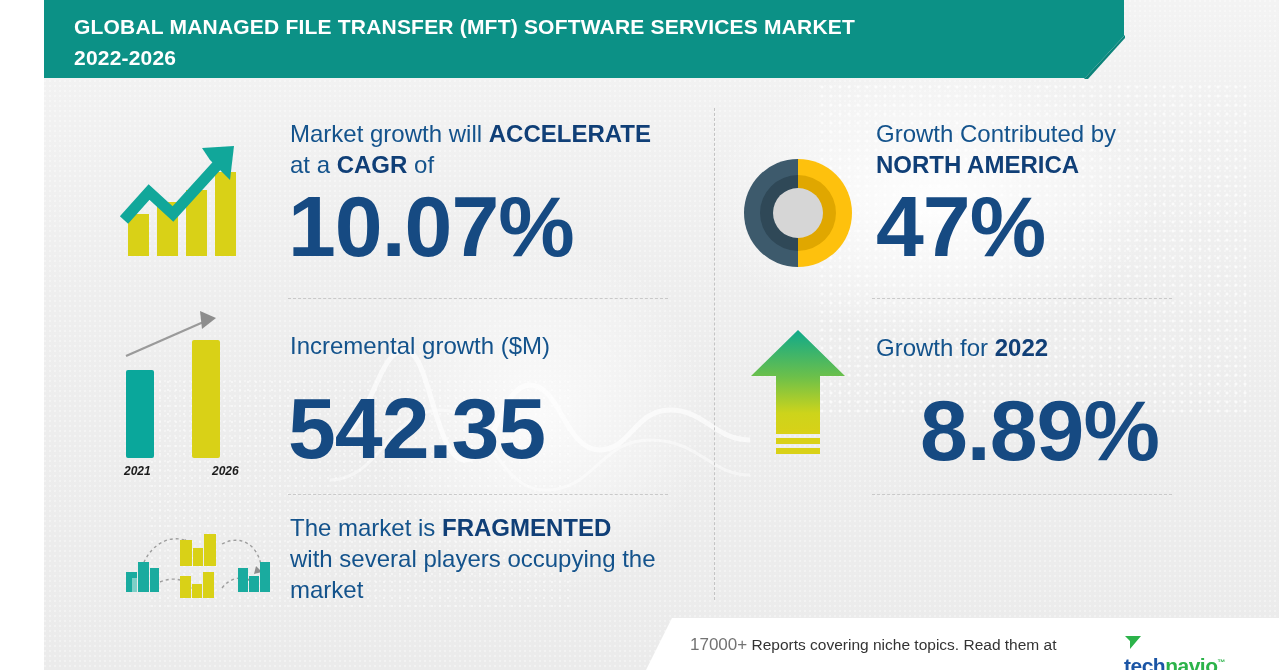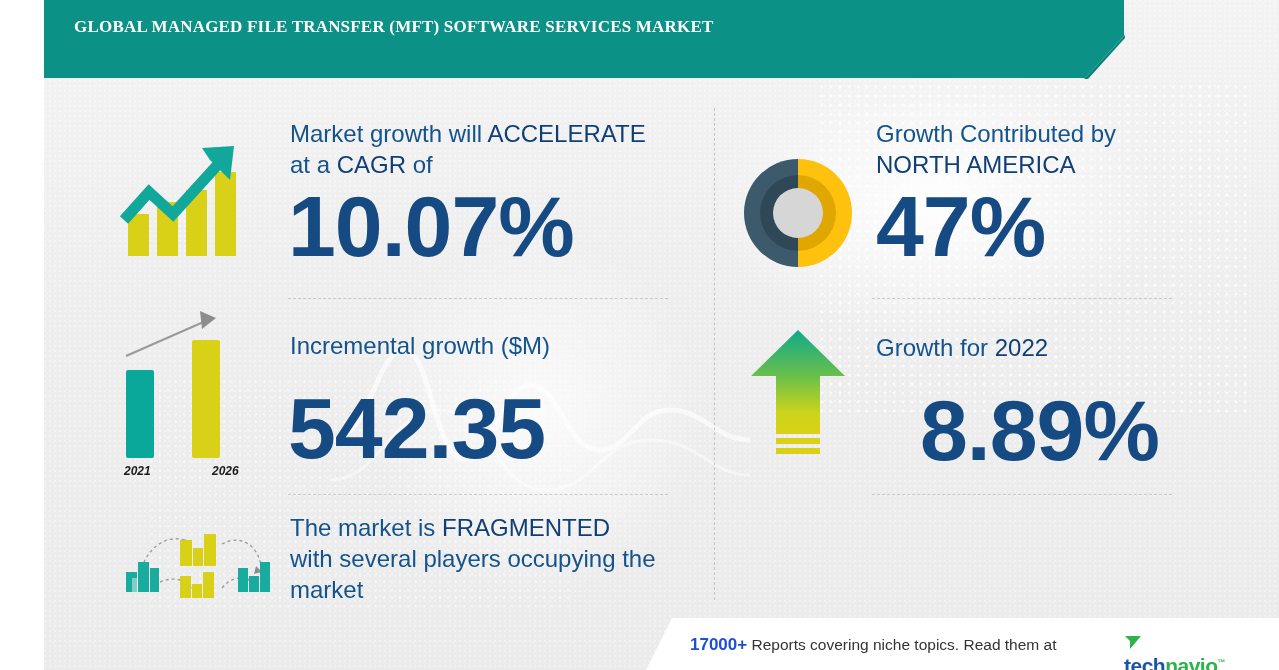--- a/index.html
+++ b/index.html
@@ -36,43 +36,43 @@
   .header{
     position:absolute;left:44px;top:0;width:1080px;height:78px;background:#0c9186;
     clip-path:polygon(0 0, 1080px 0, 1080px 36px, 1041px 78px, 0 78px);
   }
   .fold-wedge{
     position:absolute;left:1084px;top:35px;width:41px;height:44px;background:#0b837a;
     clip-path:polygon(0 44px, 41px 0, 41px 3px, 4px 44px);
   }
   .header-title{
     position:absolute;left:74px;top:11px;width:960px;
-    color:#ffffff;font-size:17px;font-weight:bold;line-height:31px;
-    letter-spacing:.2px;font-family:Liberation Serif, serif;
+    color:#ffffff;font-size:21px;font-weight:bold;line-height:31px;
+    letter-spacing:.2px;font-family:Liberation Sans, sans-serif;
   }
 
   
   .hdash{position:absolute;height:0;border-top:1px dashed #c9c9c9;}
   .vdash{position:absolute;width:0;border-left:1px dashed #c4c4c4;}
 
   
   .lead{color:#14538c;font-size:24px;line-height:31px;font-family:"Liberation Sans",sans-serif;}
-  .lead b{font-weight:normal;color:#103f77;}
+  .lead b{font-weight:bold;color:#103f77;}
   .bignum{color:#164a82;font-weight:bold;font-family:"Liberation Sans",sans-serif;letter-spacing:-1px;}
 
   
   .blk{position:absolute;}
 
   
   .footer{
     position:absolute;left:0;top:618px;width:1279px;height:52px;background:#ffffff;
     clip-path:polygon(672px 0, 1279px 0, 1279px 52px, 646px 52px);
   }
   .footer-text{position:absolute;left:690px;top:635px;font-size:15.5px;color:#333333;white-space:nowrap;}
-  .footer-text .cnt{font-weight:bold;color:#1d4ed8;font-size:17px;}
+  .footer-text .cnt{font-weight:normal;color:#737373;font-size:17px;}
   .logo{position:absolute;left:1124px;top:632px;display:flex;align-items:flex-start;gap:2px;flex-direction:column;}
   .logo .txt{font-size:21px;font-weight:bold;letter-spacing:-.5px;}
   .logo .t1{color:#1b55a5;}
   .logo .t2{color:#2cb34a;}
   .logo .tm{font-size:8px;color:#2cb34a;vertical-align:super;}
 
   .barlabel{position:absolute;font-size:12px;color:#1b1b1b;font-weight:600;font-family:"Liberation Sans",sans-serif;font-style:italic;}
 </style>
 </head>
 <body>
@@ -85,20 +85,21 @@
 
   <svg class="wave" viewBox="0 0 420 230">
     <path d="M0,150 C40,150 45,60 75,60 C100,60 105,170 135,170 C165,170 170,95 200,95 C230,95 235,160 270,160 C300,160 305,120 340,120 C375,120 385,150 420,150" fill="none" stroke="#ffffff" stroke-width="5" opacity="0.85"></path>
     <path d="M0,190 C50,190 60,120 110,120 C160,120 165,200 215,200 C265,200 270,150 320,150 C370,150 380,185 420,185" fill="none" stroke="#ffffff" stroke-width="3" opacity="0.6"></path>
   </svg>
 
   <div class="header"></div>
   <div class="fold-wedge"></div>
   <div class="header-title">
     <div>GLOBAL MANAGED FILE TRANSFER (MFT) SOFTWARE SERVICES MARKET</div>
+    <div>2022-2026</div>
   </div>
 
   <div class="hdash" style="left:288px;top:298px;width:380px;"></div>
   <div class="hdash" style="left:288px;top:494px;width:380px;"></div>
   <div class="hdash" style="left:872px;top:298px;width:300px;"></div>
   <div class="hdash" style="left:872px;top:494px;width:300px;"></div>
   <div class="vdash" style="left:714px;top:108px;height:492px;"></div>
 
   <div class="blk" style="left:118px;top:142px;">
     <svg width="140" height="118" viewBox="0 0 140 118">

